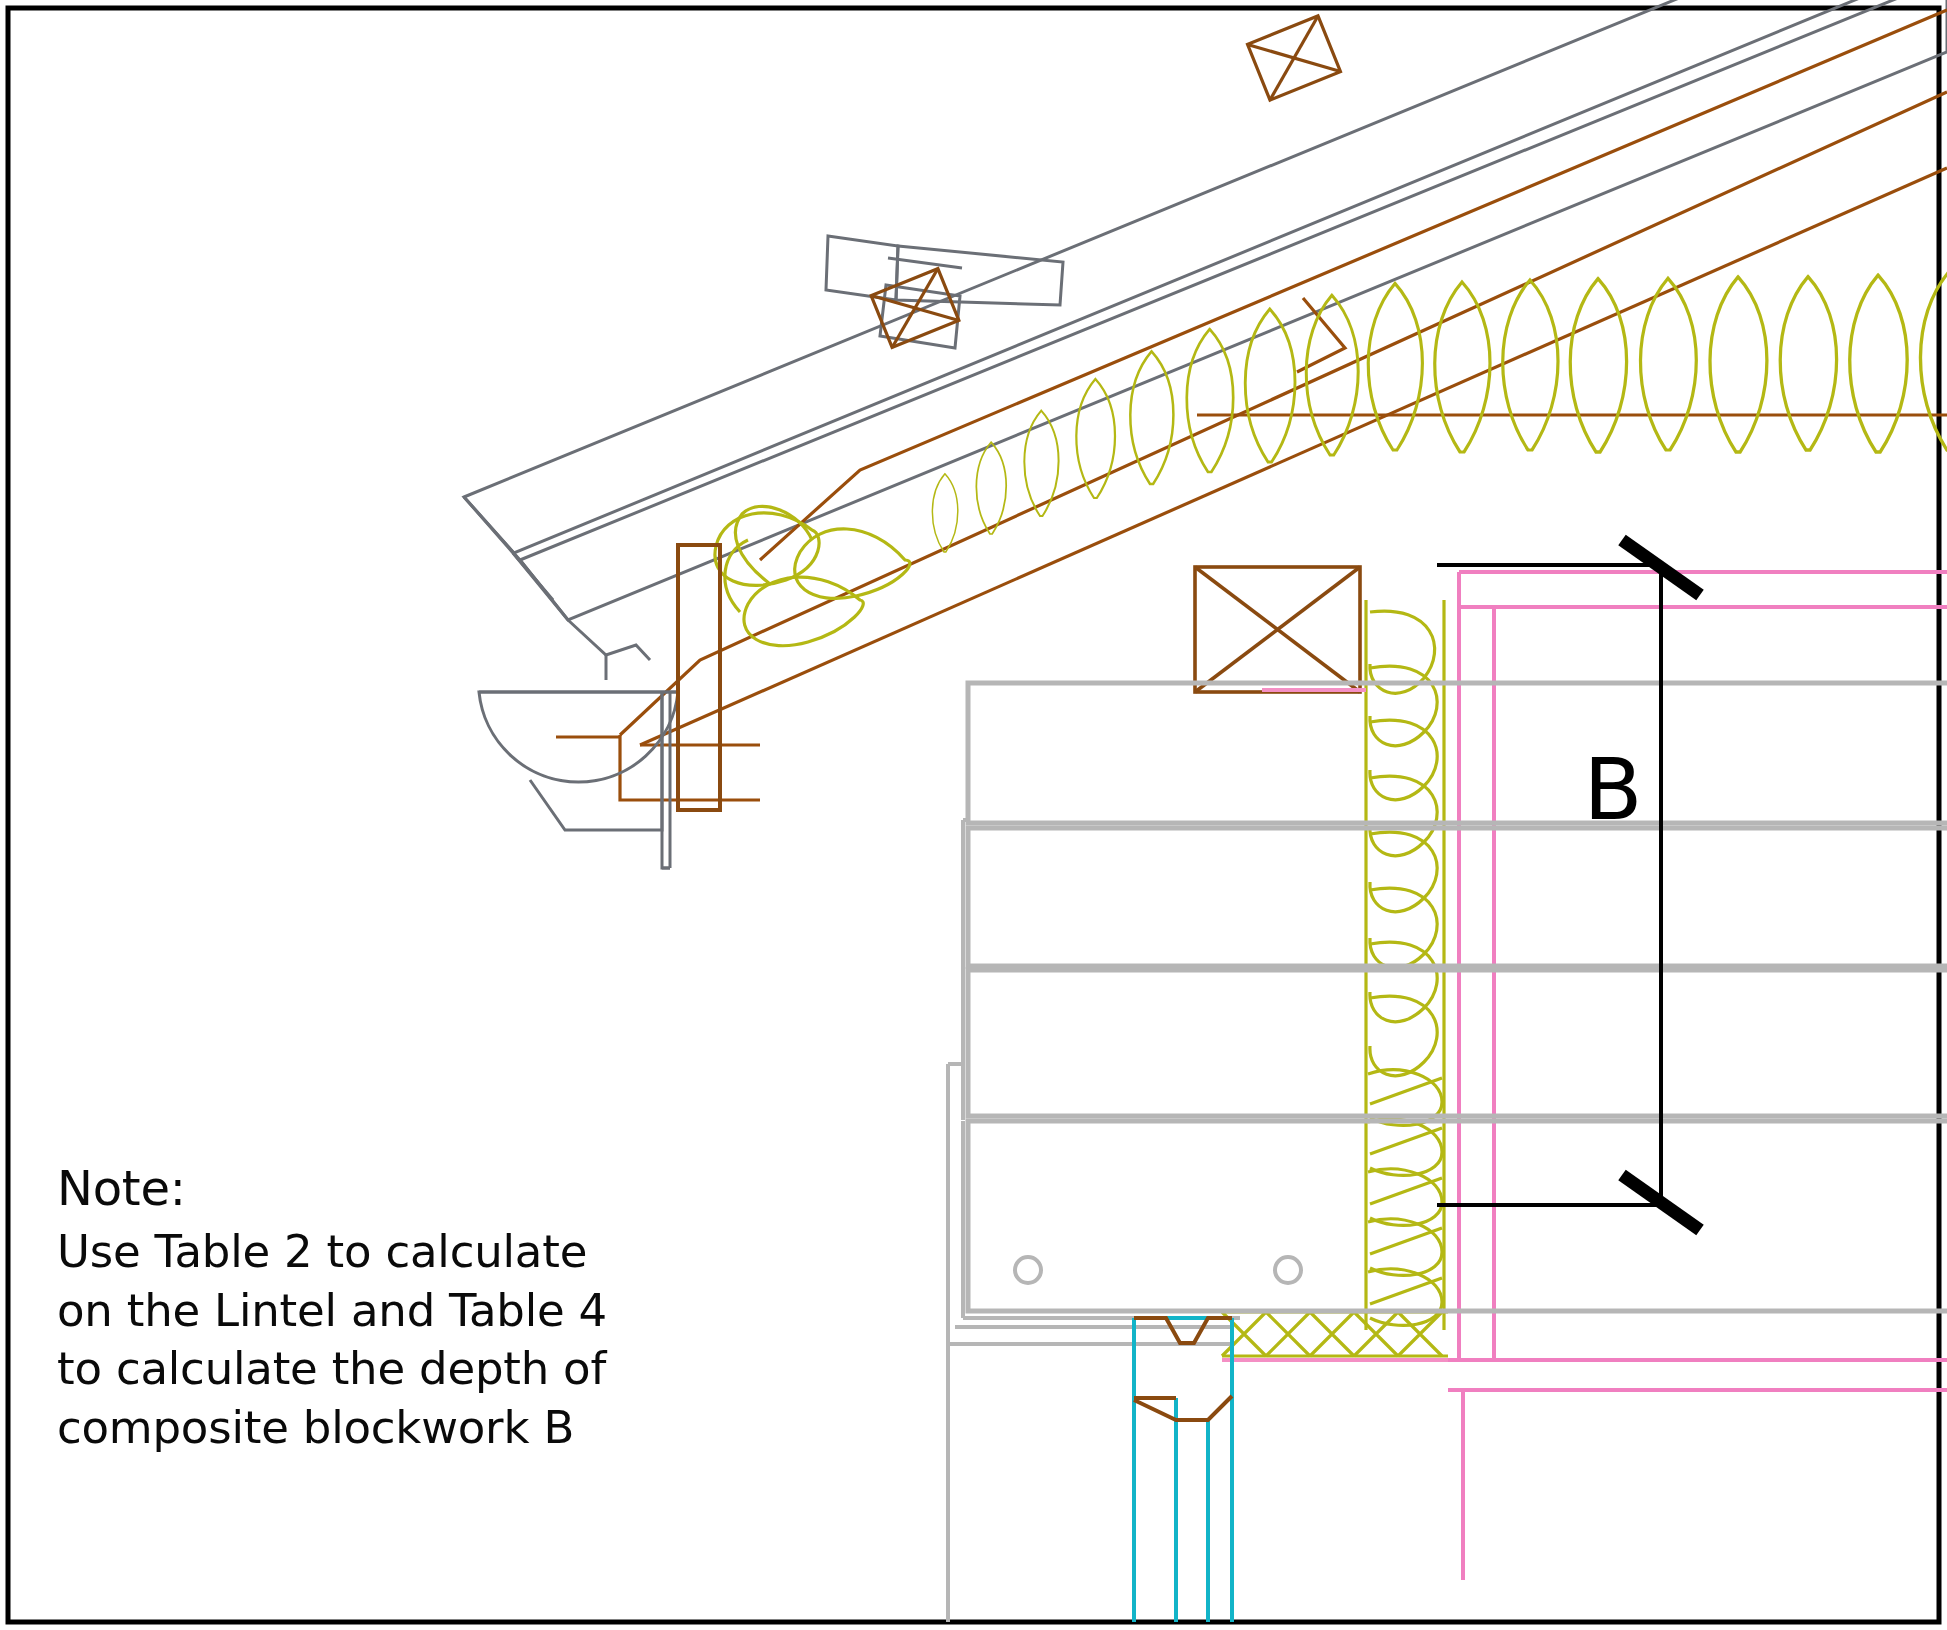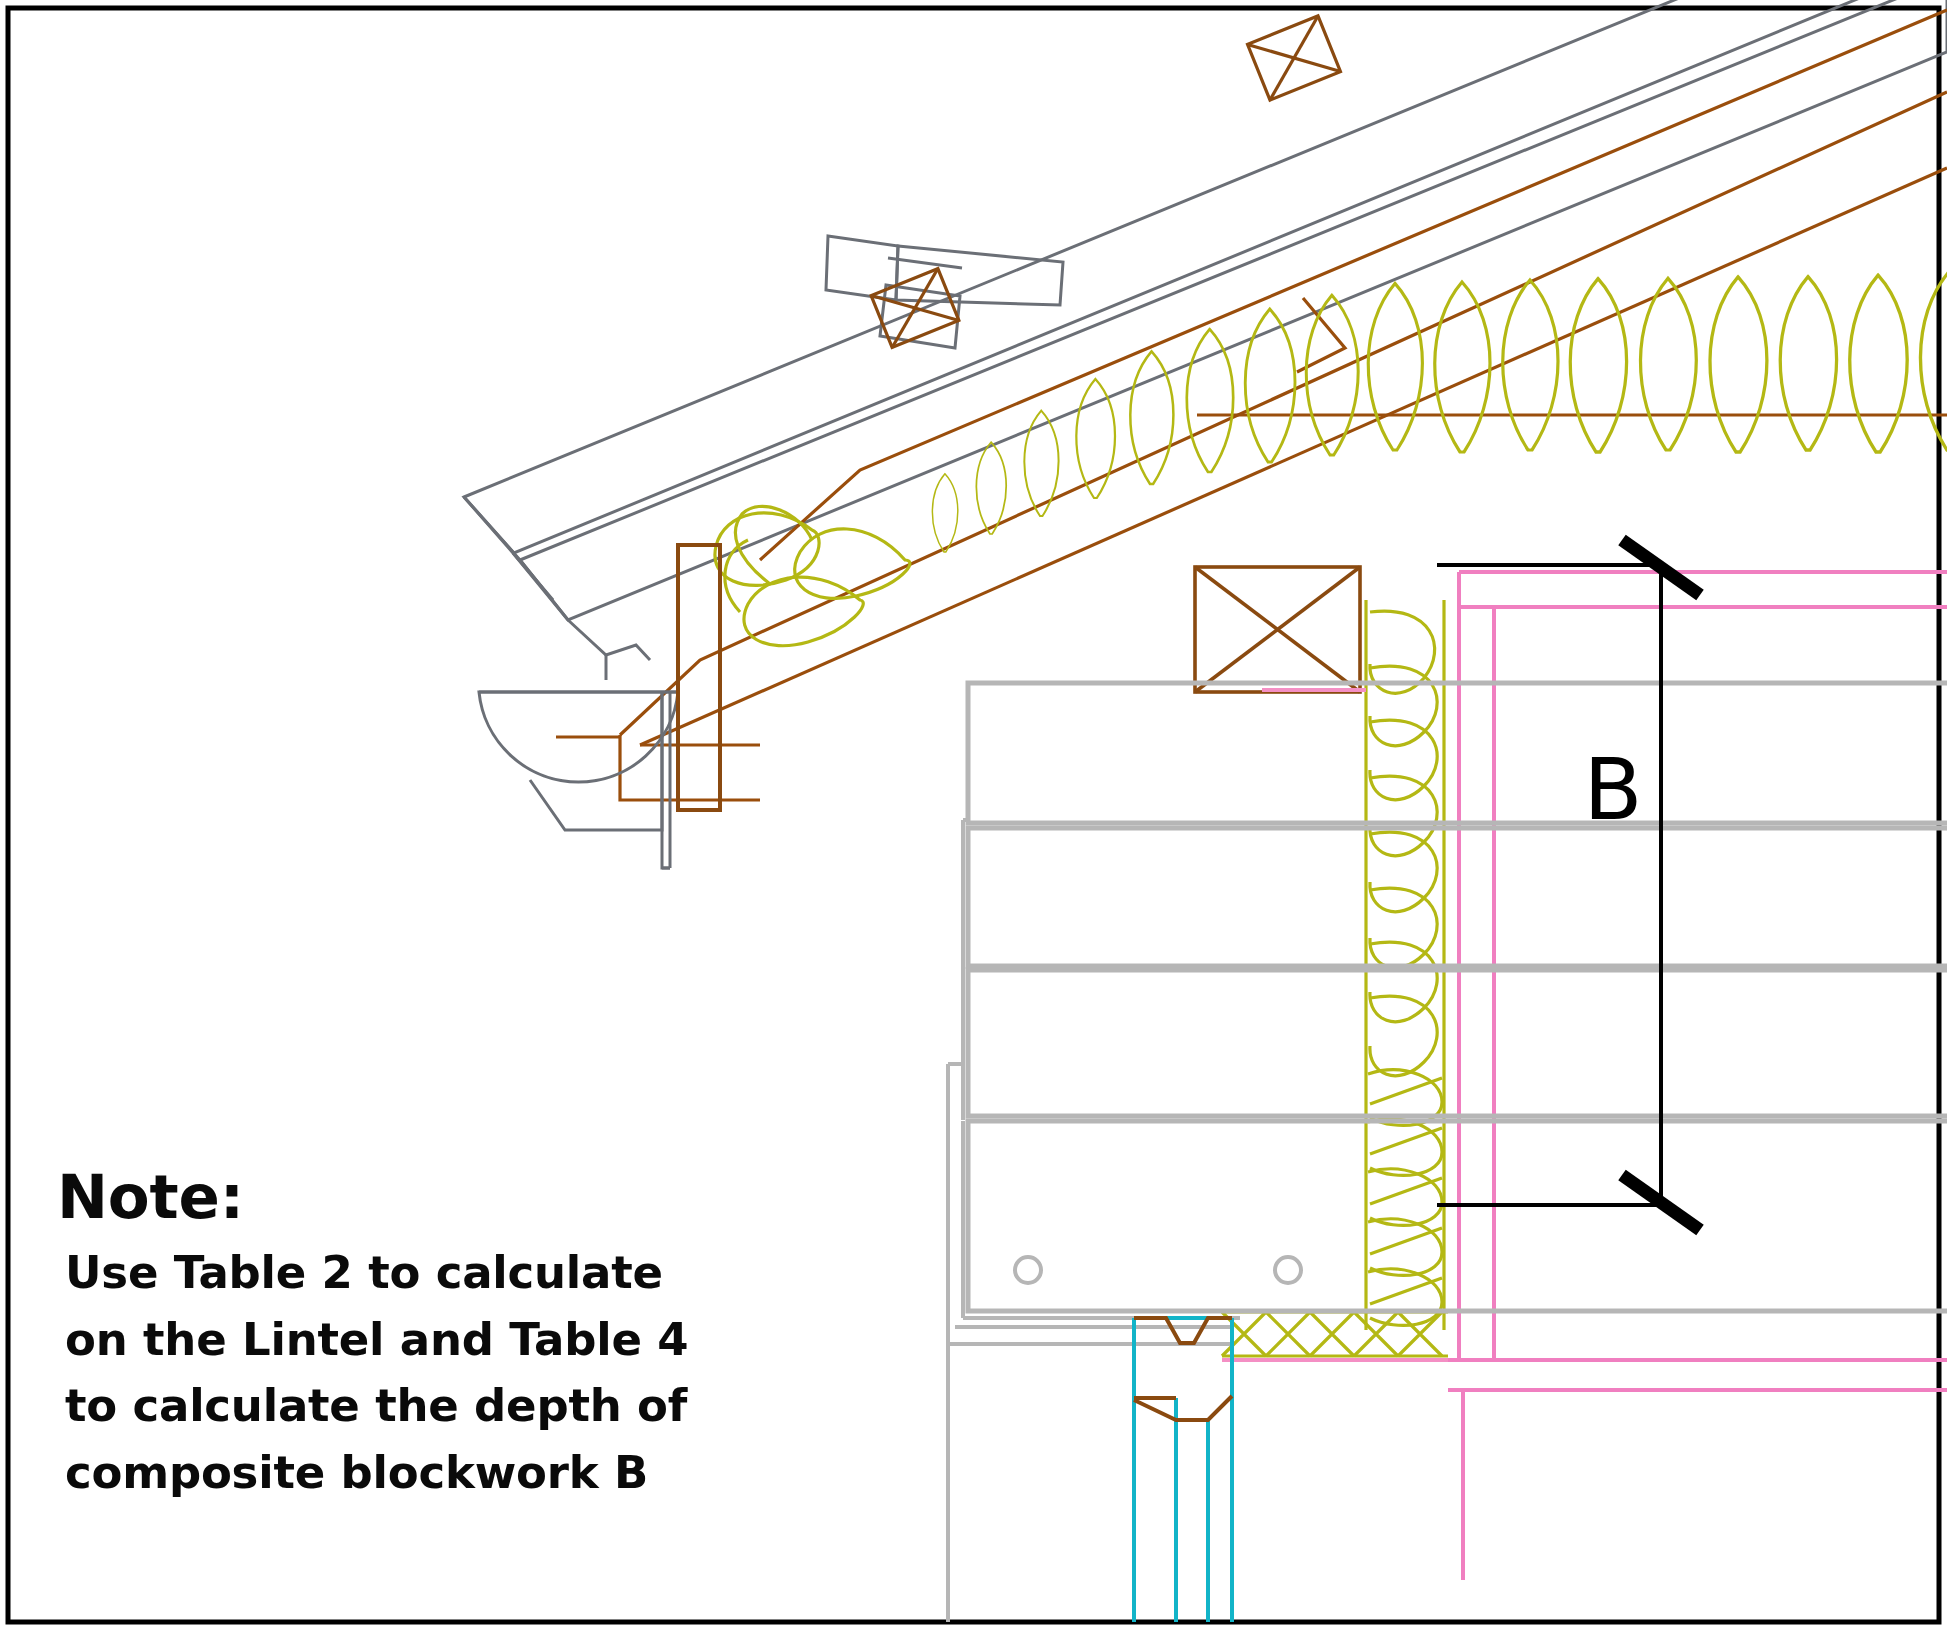--- a/index.html
+++ b/index.html
@@ -15,29 +15,29 @@
   .note-block{
     position:absolute;
     left:57px;
     top:1157px;
     width:700px;
     color:#0a0a0a;
     line-height:1.30;
     letter-spacing:-0.2px;
   }
   .note-title{
-    font-size:61px;
-    font-weight:bold;
+    font-size:48px;
+    font-weight:normal;
     margin:0 0 4px 0;
     white-space:nowrap;
   }
   .note-line{
     font-size:45px;
-    font-weight:bold;
-    margin:8px;
+    font-weight:normal;
+    margin:0;
     white-space:nowrap;
   }
   .dim-label{
     position:absolute;
     font-size:86px;
     font-weight:normal;
     color:#000000;
     left:1613px;
     top:789px;
     transform:translate(-50%,-50%);

